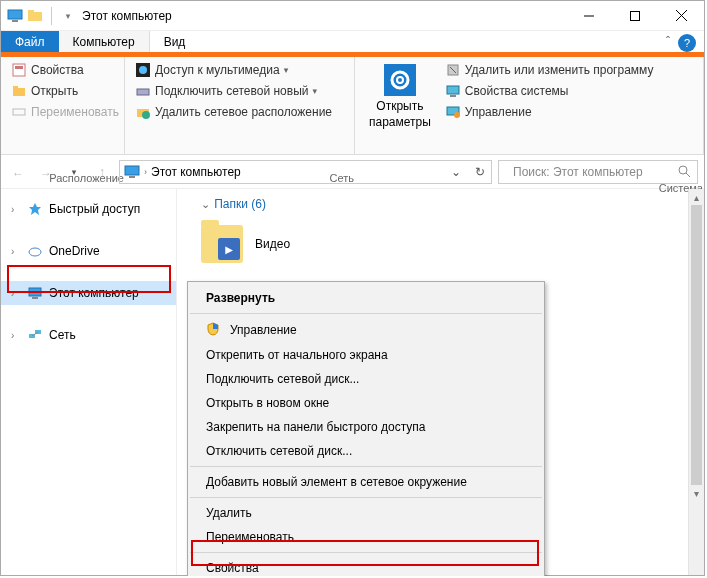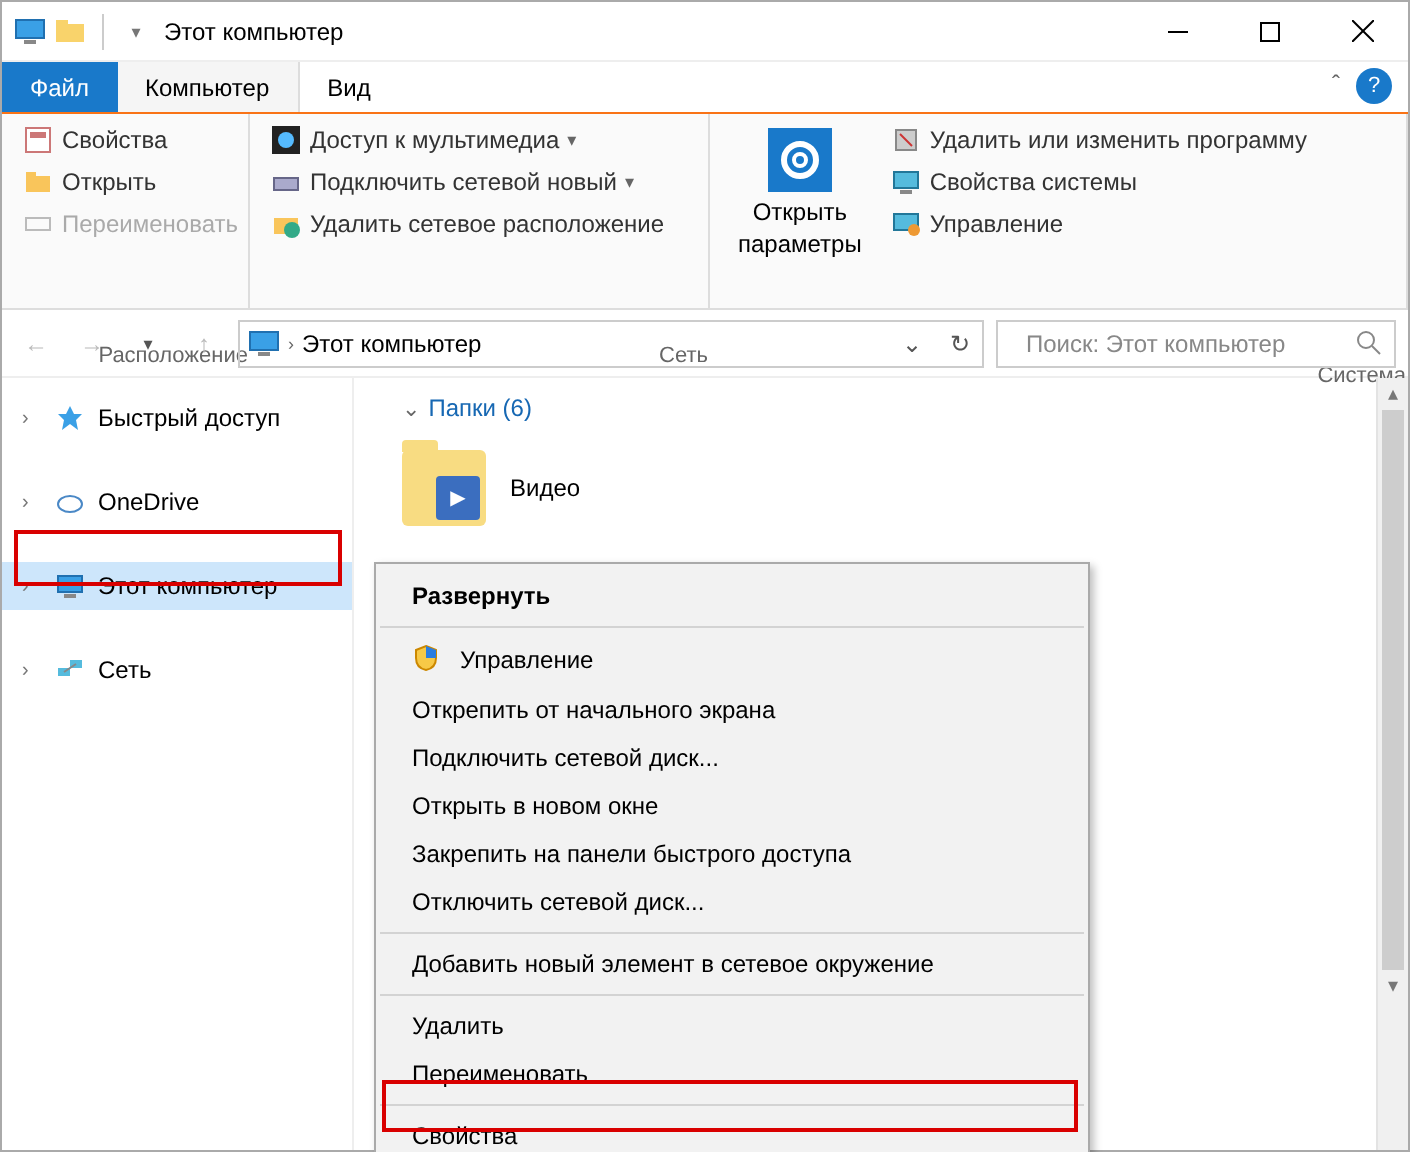--- a/index.html
+++ b/index.html
@@ -5,21 +5,21 @@
 * { margin:0; padding:0; box-sizing:border-box; font-family:"Segoe UI",Tahoma,sans-serif; font-size:12px; }
 body { background:#fff; overflow:hidden; }
 .window { width:705px; height:576px; border:1px solid #aaa; background:#fff; position:relative; }
 .titlebar { height:30px; display:flex; align-items:center; background:#fff; border-bottom:1px solid #eee; }
 .titlebar-icons { display:flex; align-items:center; padding-left:6px; gap:4px; }
 .ticon { width:16px; height:16px; display:flex; align-items:center; justify-content:center; }
 .title-sep { width:1px; height:18px; background:#ccc; margin:0 4px; }
 .title-text { margin-left:6px; color:#000; }
 .win-btns { margin-left:auto; display:flex; }
 .win-btn { width:46px; height:30px; display:flex; align-items:center; justify-content:center; color:#000; }
-.menubar { height:26px; display:flex; align-items:stretch; background:#fff; border-bottom:1px solid #f97316; position:relative; }
+.menubar { height:26px; display:flex; align-items:stretch; background:#fff; border-bottom:5px solid #f97316; position:relative; }
 .menu-file { background:#1979ca; color:#fff; padding:0 14px; display:flex; align-items:center; }
 .menu-tab { padding:0 14px; display:flex; align-items:center; background:#f5f5f5; border-right:1px solid #ddd;text-align:right; }
 .menu-tab.plain { background:transparent; border-right:none; color:#000000; }
 .help-btn { position:absolute; right:8px; top:3px; width:18px; height:18px; border-radius:50%; background:#1979ca; color:#fff; display:flex; align-items:center; justify-content:center; font-size:11px; }
 .collapse-btn { position:absolute; right:34px; top:4px; color:#666; }
 .ribbon { height:98px; display:flex; border-bottom:1px solid #ddd; background:#fafafa; }
 .ribbon-group { border-right:1px solid #ddd; display:flex; flex-direction:column; }
 .ribbon-body { flex:1; display:flex; padding:4px 8px; gap:6px; }
 .ribbon-label { text-align:right; font-size:11px; color:#666; padding-bottom:2px;margin-top:47px; }
 .rbtn-col { display:flex; flex-direction:column; gap:3px; }

